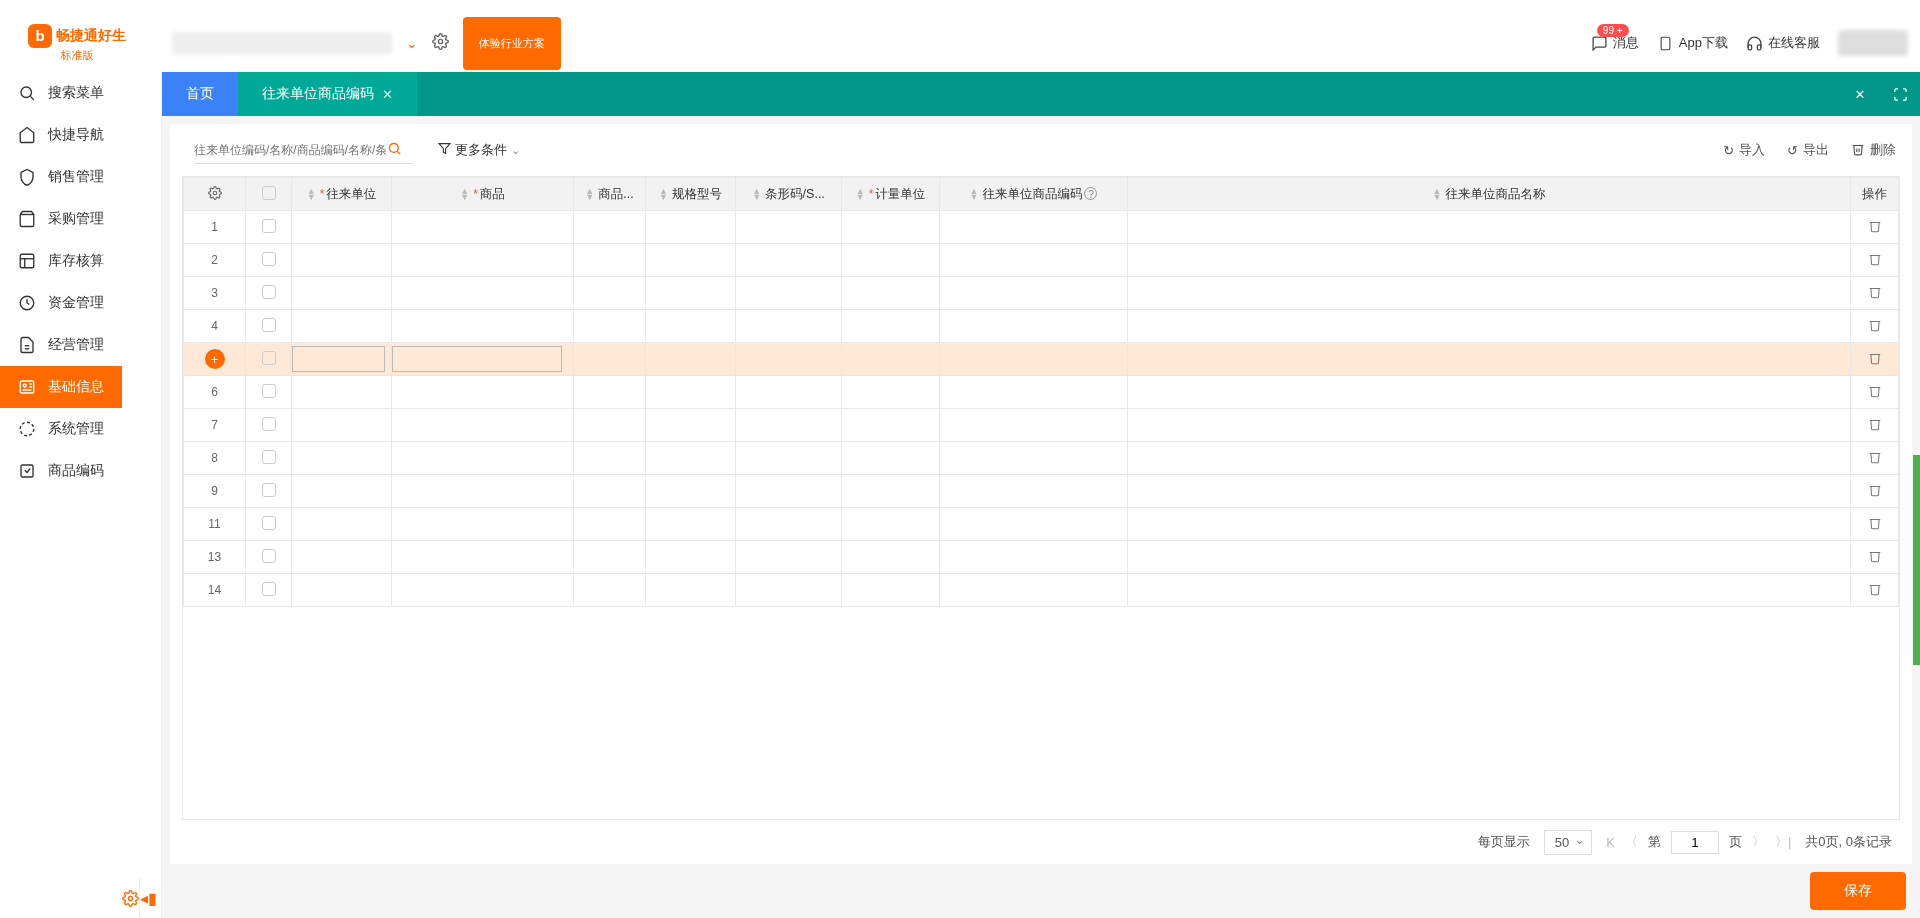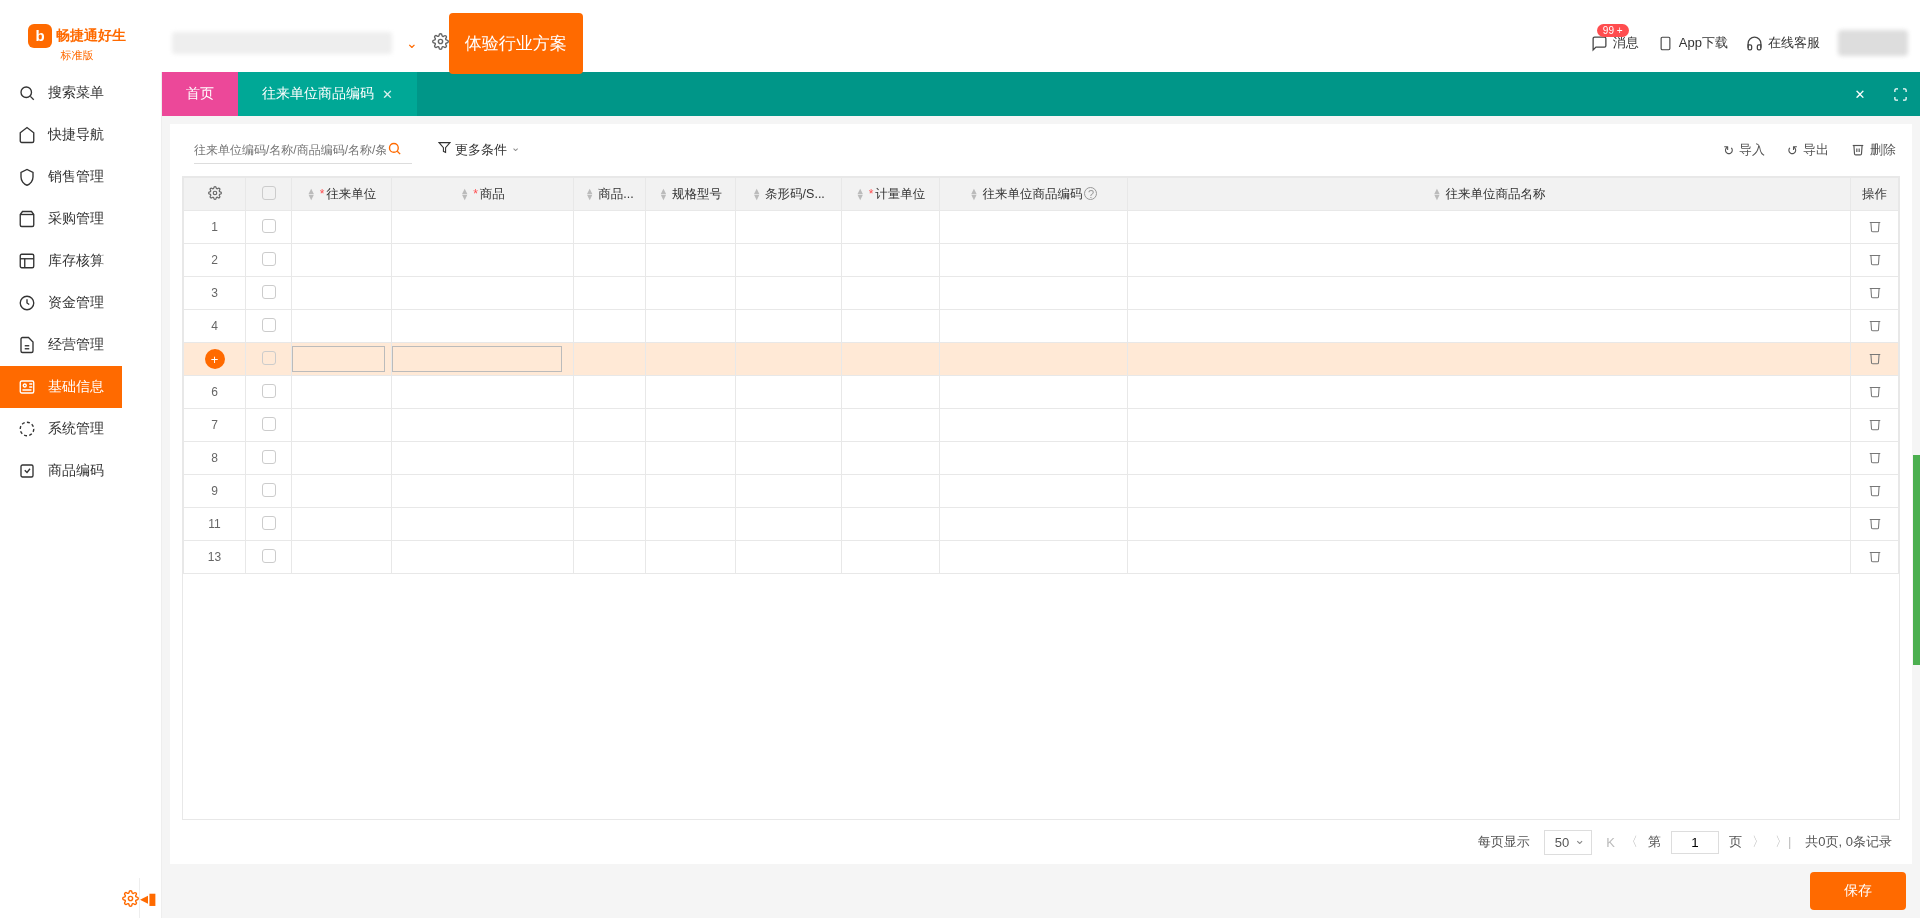--- a/index.html
+++ b/index.html
@@ -14,21 +14,21 @@
 .logo-row { display: flex; align-items: center; gap: 4px; }
 .logo-b { width: 24px; height: 24px; background: #ff6a00; border-radius: 6px; display: flex; align-items: center; justify-content: center; color: #fff; font-weight: bold; font-size: 15px; }
 .logo-text { color: #ff6a00; font-size: 14px; font-weight: 600; }
 .logo-sub { color: #ff6a00; font-size: 11px; }
 
 .org-selector { margin-left: 30px; display: flex; align-items: center; gap: 14px; }
 .org-name { width: 220px; height: 22px; background: #eee; filter: blur(2px); border-radius: 3px; }
 .chevron-down { color: #ff6a00; font-size: 14px; }
 .gear-btn { color: #666; font-size: 16px; cursor: pointer; }
 
-.trial-btn { background: #ff6a00; color: #fff; border: none; padding: 19px 16px; border-radius: 4px; font-size: 17px; cursor: pointer; }
+.trial-btn { background: #ff6a00; color: #fff; border: none; padding: 19px 16px; border-radius: 4px; font-size: 11px; margin-left: 14px; cursor: pointer; }
 
 .header-right { margin-left: auto; display: flex; align-items: center; gap: 18px; }
 .hdr-item { display: flex; align-items: center; gap: 5px; font-size: 13px; color: #333; cursor: pointer; position: relative; }
 .hdr-icon { width: 17px; height: 17px; display: inline-flex; align-items: center; justify-content: center; }
 .badge { position: absolute; top: -10px; left: 6px; background: #ff4d4f; color: #fff; font-size: 10px; padding: 1px 6px; border-radius: 8px; }
 .avatar-block { width: 70px; height: 26px; background: #ddd; filter: blur(2px); border-radius: 4px; }
 
 
 .app-body { display: flex; height: calc(100vh - 72px); }
 
@@ -39,33 +39,33 @@
 .nav-icon { width: 18px; height: 18px; display: inline-flex; align-items: center; justify-content: center; }
 .sidebar-footer { margin-top: auto; display: flex; height: 40px; }
 .sf-btn { flex: 1; display: flex; align-items: center; justify-content: center; color: #ff6a00; font-size: 16px; cursor: pointer; }
 .sf-btn:first-child { border-right: 1px solid #eee; }
 
 
 .content { flex: 1; display: flex; flex-direction: column; background: #f5f5f5; }
 .tabs-bar { height: 44px; background: #009688; display: flex; align-items: stretch; }
 .tab { padding: 0 24px; display: flex; align-items: center; color: #fff; font-size: 14px; cursor: pointer; gap: 8px; }
 .tab.active { background: #00a896; }
-.tab.nonactive { background: #ec4899; }
+.tab.nonactive { background: #3b82f6; }
 .tab-close { font-size: 13px; opacity: 0.85; }
 .tabs-right { margin-left: auto; display: flex; }
 .tab-action { width: 40px; display: flex; align-items: center; justify-content: center; color: #fff; cursor: pointer; }
 
 
 .panel { flex: 1; margin: 8px; background: #fff; display: flex; flex-direction: column; }
 
 .toolbar { height: 52px; display: flex; align-items: center; padding: 0 16px; gap: 14px; }
 .search-box { position: relative; width: 218px; }
 .search-box input { width: 100%; border: none; border-bottom: 1px solid #ddd; padding: 6px 26px 6px 0; font-size: 12px; outline: none; margin-left: 8px; }
 .search-box .sicon { position: absolute; right: 2px; top: 4px; color: #ff6a00; font-size: 14px; }
-.more-filter { display: flex; gap: 4px; font-size: 13px; color: #333; cursor: pointer; margin-left: 20px; }
+.more-filter { display: flex; align-items: center; gap: 4px; font-size: 13px; color: #333; cursor: pointer; margin-left: 20px; }
 .toolbar-right { margin-left: auto; display: flex; gap: 22px; }
 .tbtn { display: flex; align-items: center; gap: 5px; font-size: 13px; color: #555; cursor: pointer; }
 
 
 .table-wrap { flex: 1; overflow: auto; margin: 0 12px; border: 1px solid #e8e8e8; position: relative; }
 table { border-collapse: collapse; width: 100%; table-layout: fixed; }
 th, td { border: 1px solid #e8e8e8; padding: 0; height: 33px; text-align: center; font-size: 12px; }
 thead th { background: #f2f2f2; font-weight: 500; position: sticky; top: 0; }
 .col-gear { width: 62px; }
 .col-chk { width: 46px; }
@@ -541,20 +541,36 @@
                 <td></td>
                 <td></td>
                 <td></td>
                 <td></td>
                 <td></td>
                 <td><span class="trash-ic"><svg width="14" height="14" viewBox="0 0 24 24" fill="none" stroke="#777" stroke-width="1.8">
                       <polyline points="3 6 5 6 21 6"></polyline>
                       <path d="M19 6l-1 14a2 2 0 0 1-2 2H8a2 2 0 0 1-2-2L5 6"></path>
                     </svg></span></td>
               </tr>
+              <tr>
+                <td class="rownum">14</td>
+                <td><span class="chk"></span></td>
+                <td></td>
+                <td></td>
+                <td></td>
+                <td></td>
+                <td></td>
+                <td></td>
+                <td></td>
+                <td></td>
+                <td><span class="trash-ic"><svg width="14" height="14" viewBox="0 0 24 24" fill="none" stroke="#777" stroke-width="1.8">
+                      <polyline points="3 6 5 6 21 6"></polyline>
+                      <path d="M19 6l-1 14a2 2 0 0 1-2 2H8a2 2 0 0 1-2-2L5 6"></path>
+                    </svg></span></td>
+              </tr>
             </tbody>
         </table>
       </div>
 
       <div class="pagination">
         <span>每页显示</span>
         <div class="pg-select">50</div>
         <div class="pg-nav">
           <span class="pg-btn">K</span>
           <span class="pg-btn">〈</span>

